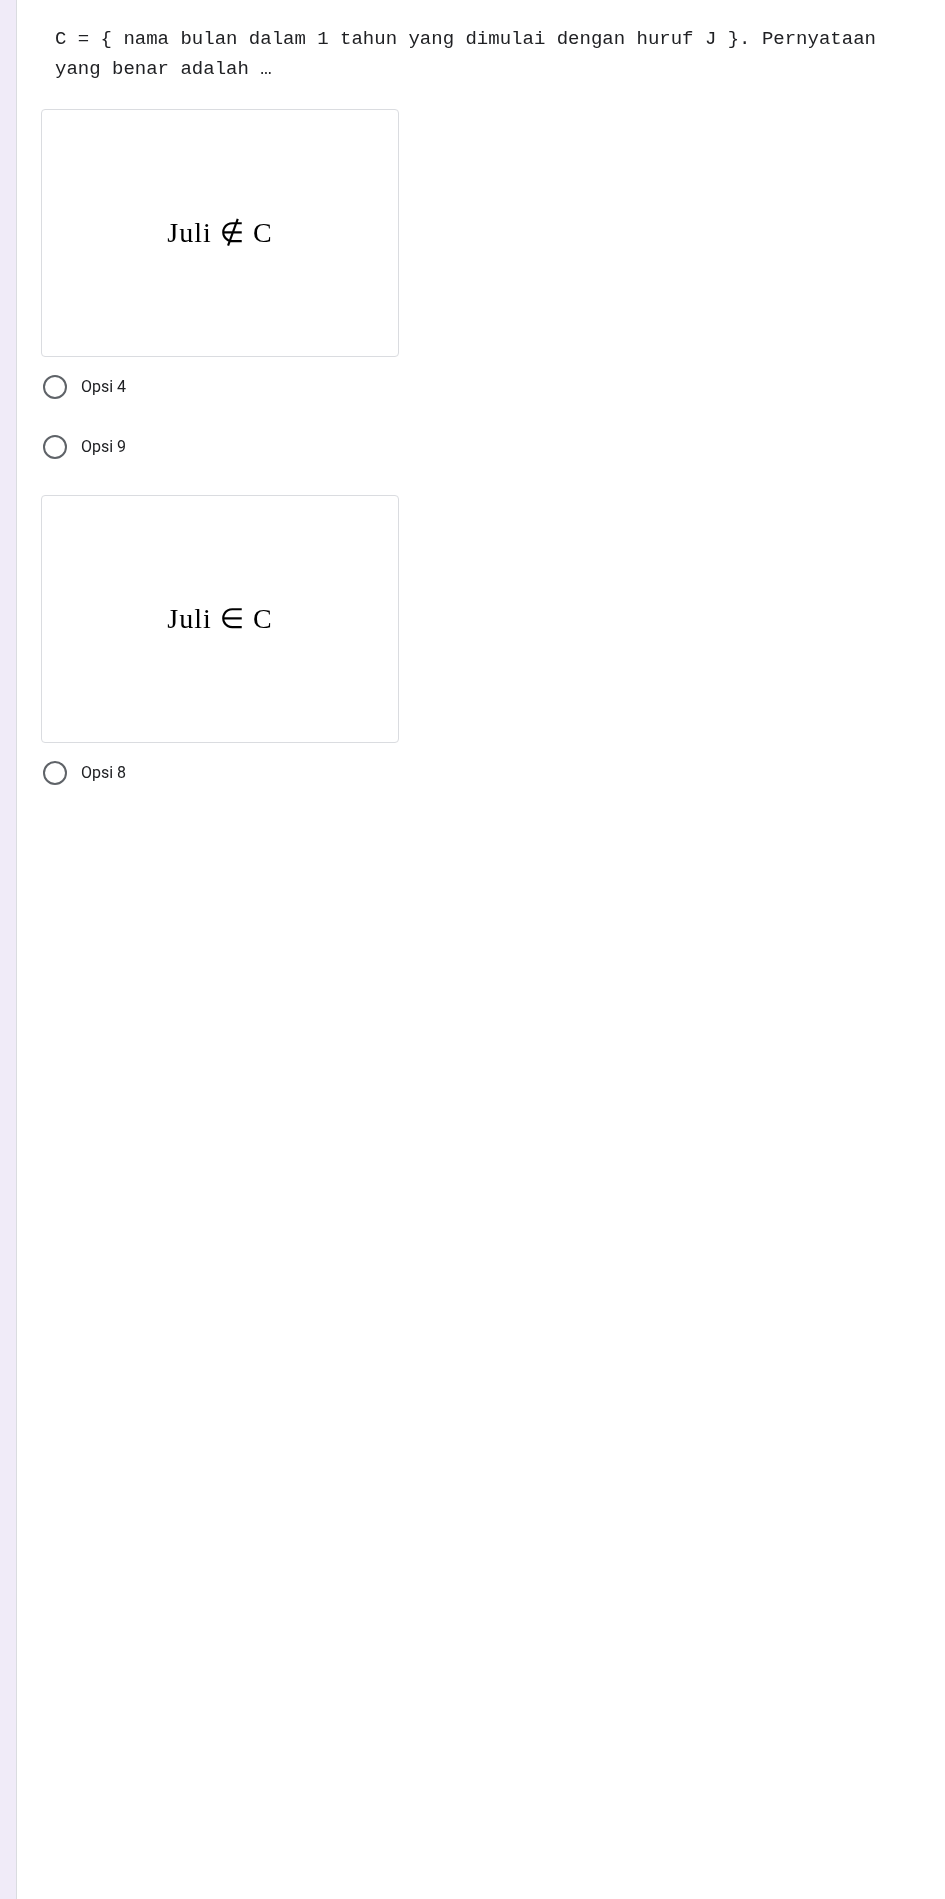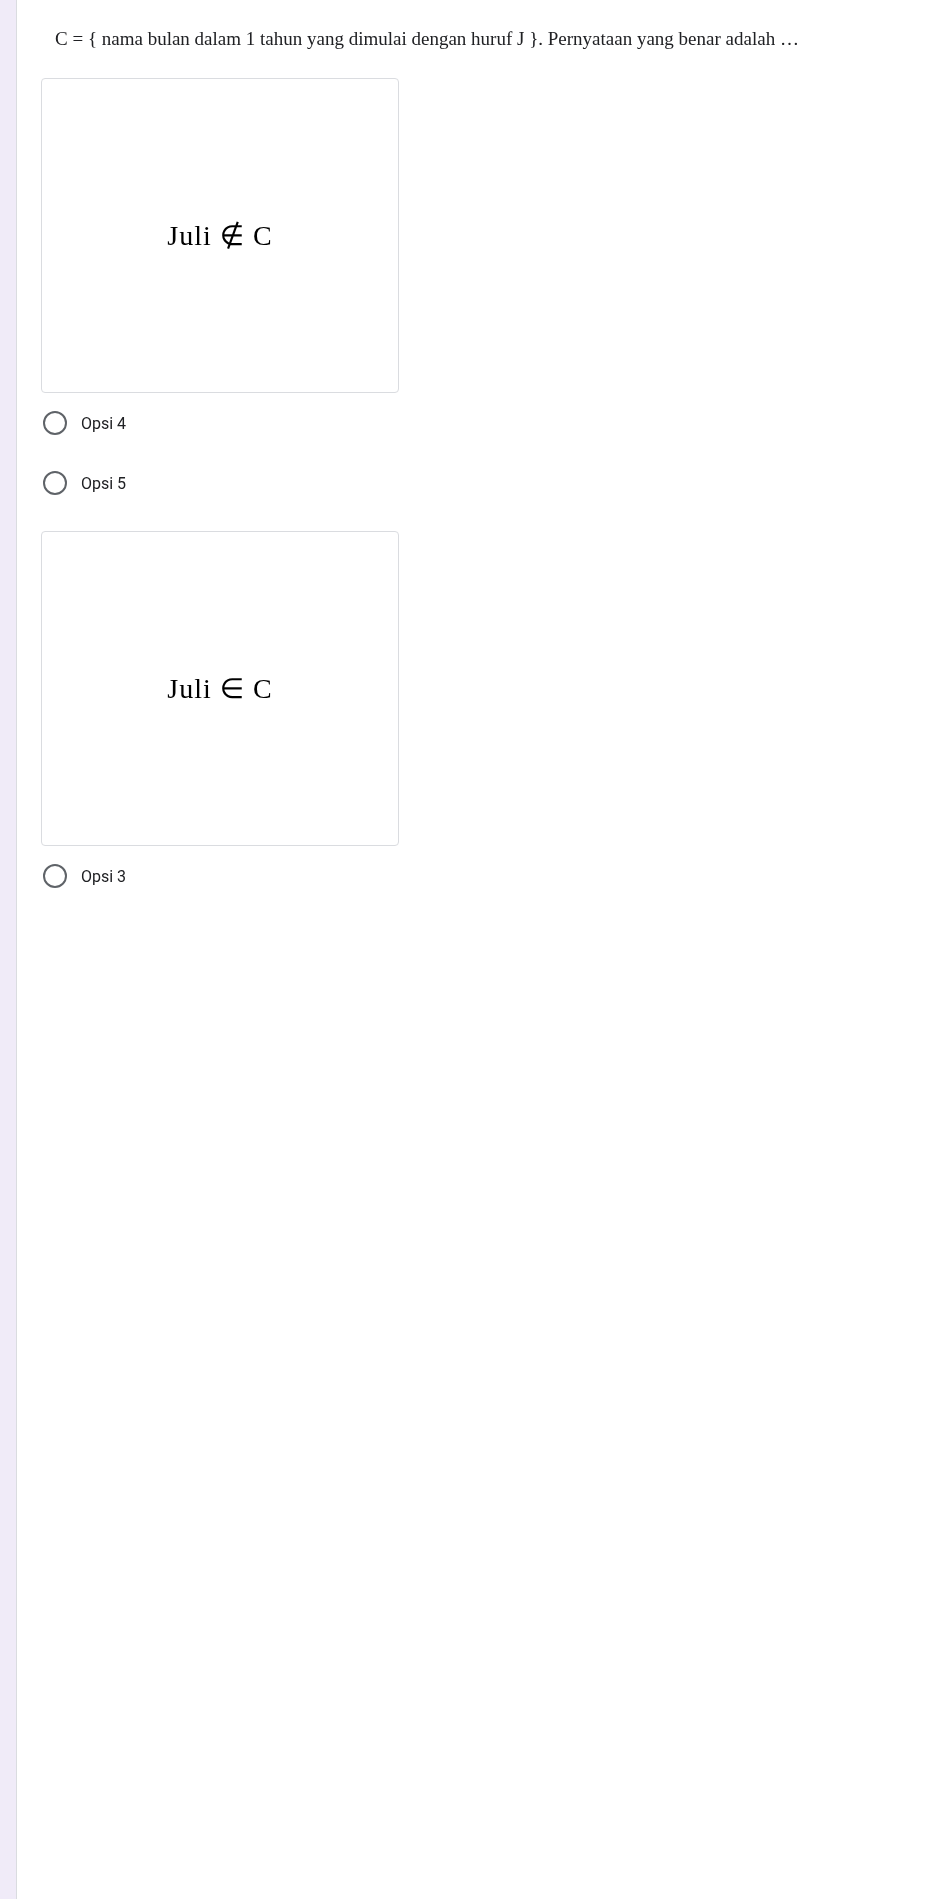--- a/index.html
+++ b/index.html
@@ -19,29 +19,29 @@
       margin-left: 16px;
       border-left: 1px solid #dadce0;
       padding: 24px 24px 24px 24px;
       min-height: 1899px;
     }
     .question-text {
       font-size: 19px;
       color: #202124;
       line-height: 1.6;
       margin-bottom: 20px;
-      font-family: Liberation Serif, serif;
+      font-family: Liberation Mono, monospace;
       padding-left: 14px;
     }
     .option-group {
       margin-top: 24px;
     }
     .option-image-box {
       width: 358px;
-      height: 315px;
+      height: 248px;
       border: 1px solid #dadce0;
       border-radius: 4px;
       display: flex;
       align-items: center;
       justify-content: center;
       margin-bottom: 18px;
       background: #fff;
     }
     .option-math {
       font-family: Georgia, 'Times New Roman', serif;
@@ -82,30 +82,30 @@
     </div>
     <div class="radio-row">
       <div class="radio-circle"></div>
       <span class="radio-label">Opsi 4</span>
     </div>
   </div>
 
   <div class="option-group">
     <div class="radio-row">
       <div class="radio-circle"></div>
-      <span class="radio-label">Opsi 5</span>
+      <span class="radio-label">Opsi 9</span>
     </div>
   </div>
 
   <div class="option-group">
     <div class="option-image-box">
       <div class="option-math">Juli  ∈  C</div>
     </div>
     <div class="radio-row">
       <div class="radio-circle"></div>
-      <span class="radio-label">Opsi 3</span>
+      <span class="radio-label">Opsi 8</span>
     </div>
   </div>
 
   <div class="option-group">
   </div>
 
 </div>
 
 </body></html>

